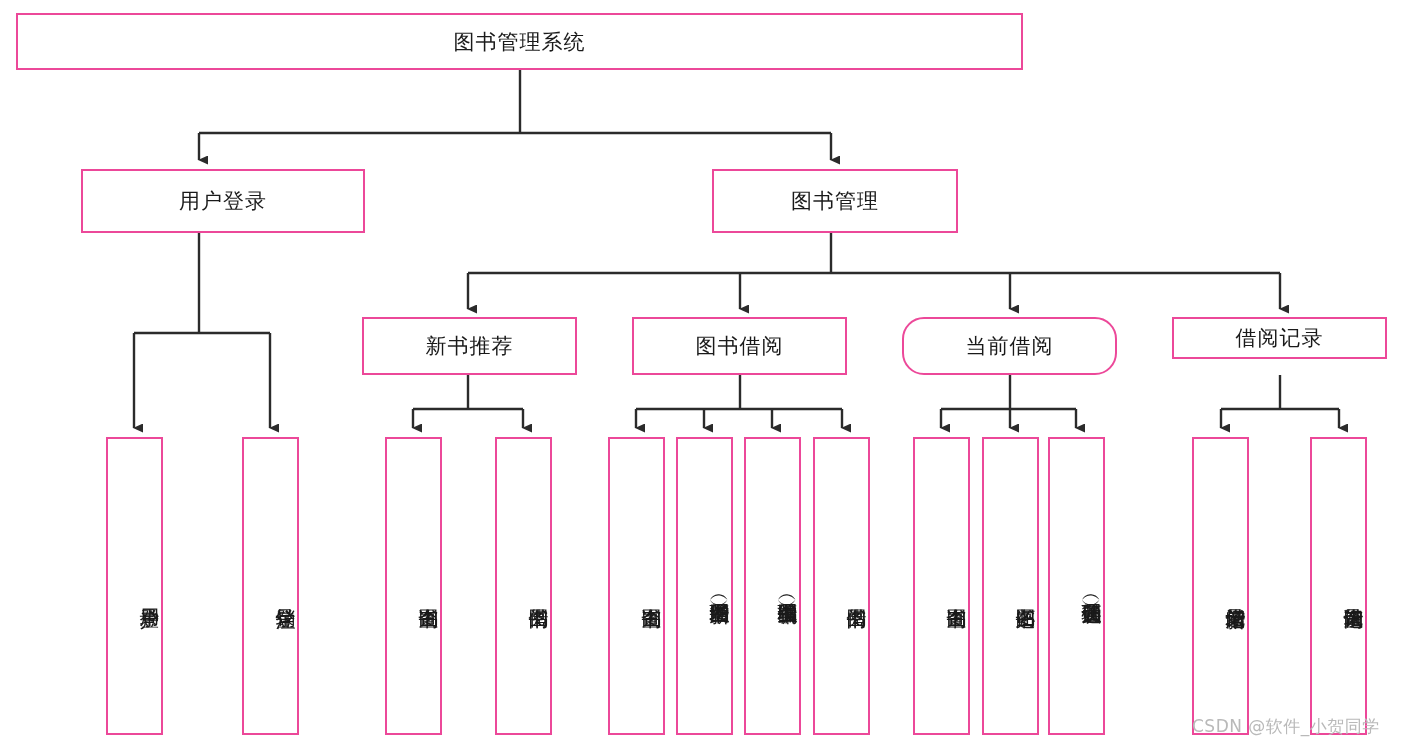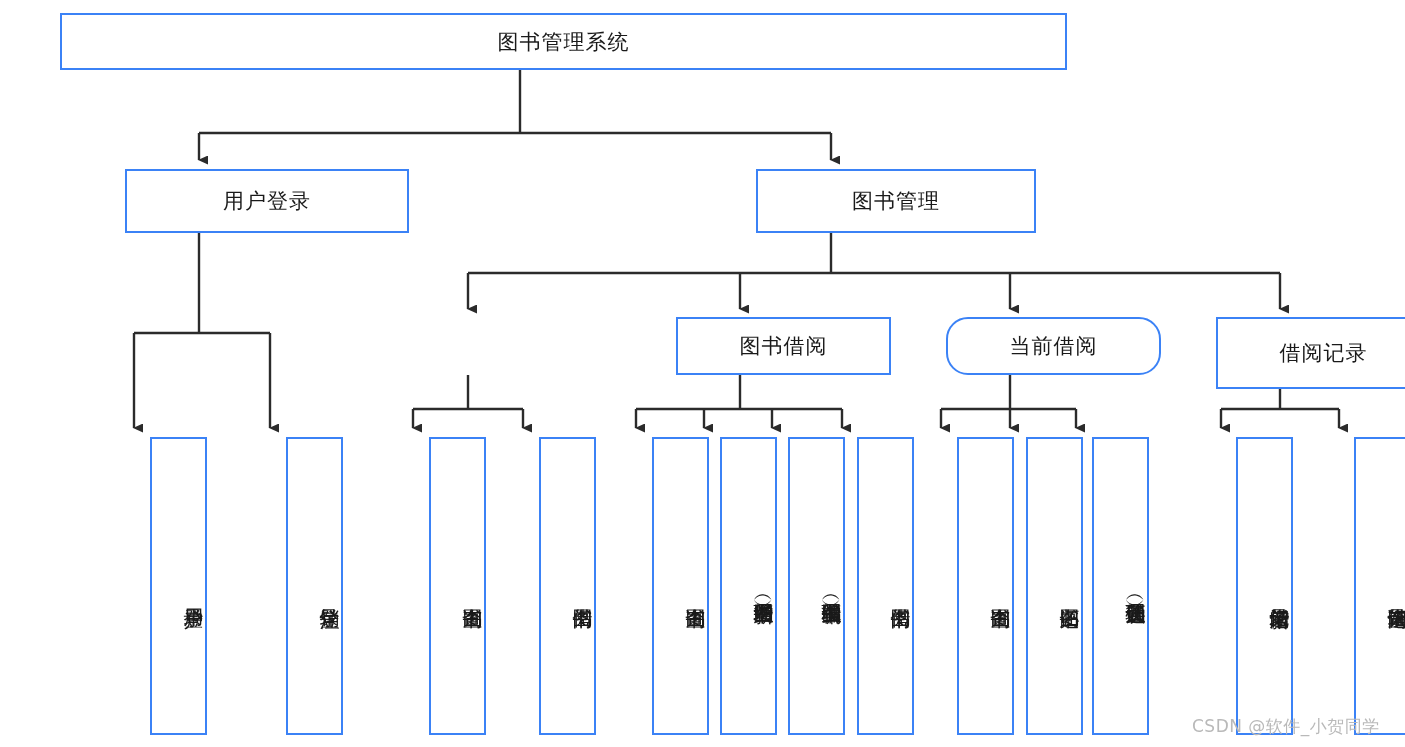--- a/index.html
+++ b/index.html
@@ -22,27 +22,26 @@
     position: absolute;
     left: 0;
     top: 0;
     width: 1405px;
     height: 747px;
     pointer-events: none;
   }
   .node {
     position: absolute;
     box-sizing: border-box;
-    border: 2px solid #3b82f6;
+    border: 2px solid #ec4899;
     background: #ffffff;
     display: flex;
     align-items: center;
     justify-content: center;
     color: #1a1a1a;
-    margin-left: 44px;
   }
   .node.horiz {
     font-size: 21px;
     letter-spacing: 1px;
   }
   .node.vert {
     writing-mode: vertical-rl;
     text-orientation: upright;
     align-items: flex-start;
     justify-content: center;
@@ -118,31 +117,34 @@
     </g>
   </svg>
 
   <div class="node horiz" style="left:16px; top:13px; width:1007px; height:57px;">
     <span>图书管理系统</span>
   </div>
 
   <div class="node horiz" style="left:81px; top:169px; width:284px; height:64px;">
     <span>用户登录</span>
   </div>
-  <div class="node horiz" style="left:712px; top:169px; width:280px; height:64px;">
+  <div class="node horiz" style="left:712px; top:169px; width:246px; height:64px;">
     <span>图书管理</span>
   </div>
 
+  <div class="node horiz" style="left:362px; top:317px; width:215px; height:58px;">
+    <span>新书推荐</span>
+  </div>
   <div class="node horiz" style="left:632px; top:317px; width:215px; height:58px;">
     <span>图书借阅</span>
   </div>
   <div class="node horiz" style="left:902px; top:317px; width:215px; height:58px;border-radius:22px;">
     <span>当前借阅</span>
   </div>
-  <div class="node horiz" style="left:1172px; top:317px; width:215px; height:72px;text-align:center;">
+  <div class="node horiz" style="left:1172px; top:317px; width:215px; height:42px;text-align:center;">
     <span>借阅记录</span>
   </div>
 
   <div class="node vert" style="left:106px; top:437px; width:57px; height:298px;">
     <span>用户登录</span>
   </div>
   <div class="node vert" style="left:242px; top:437px; width:57px; height:298px;">
     <span>注销登录</span>
   </div>
 

